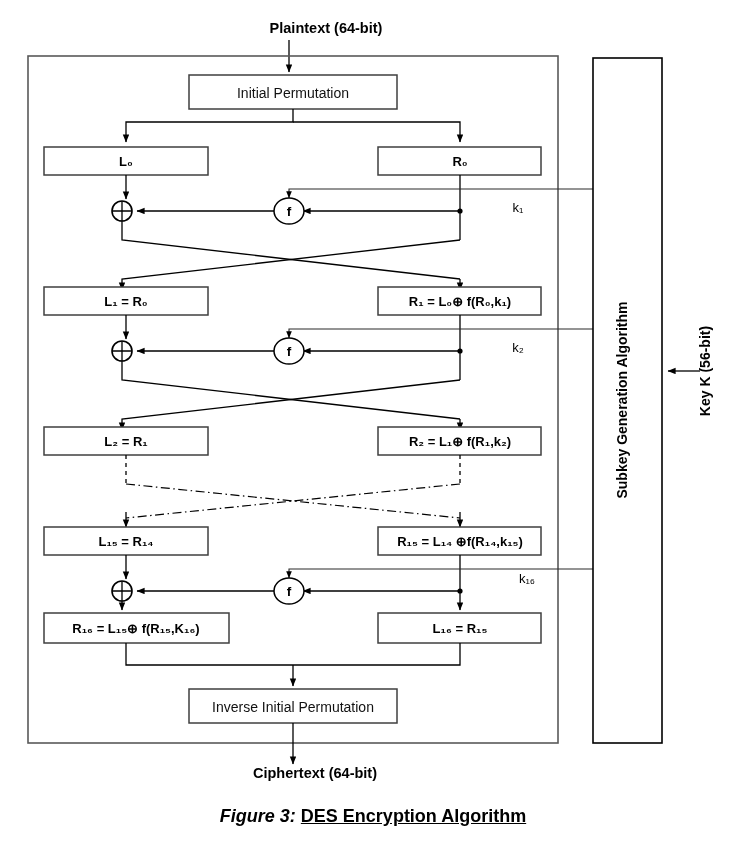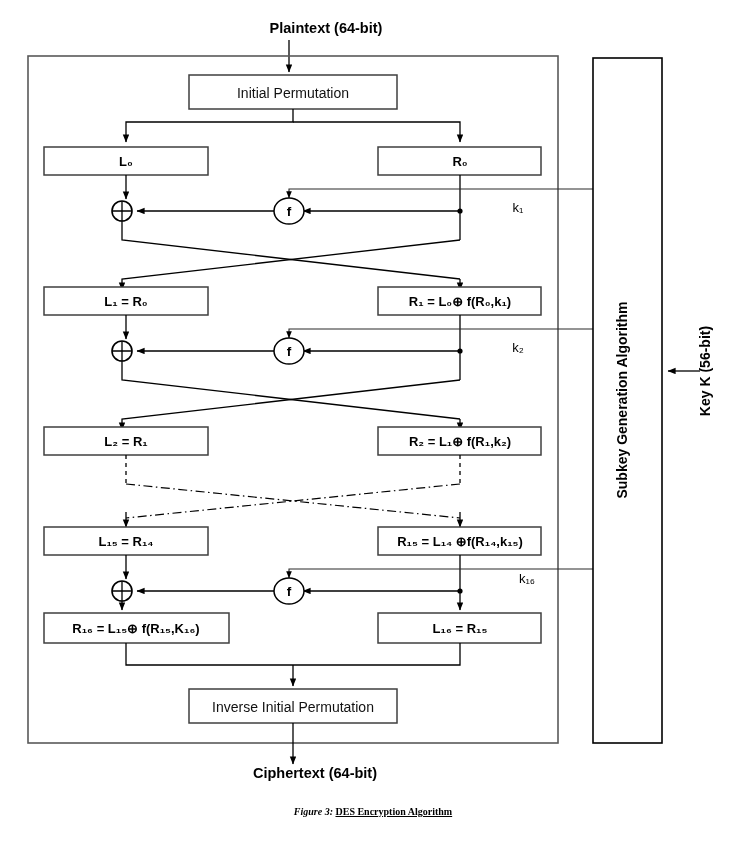--- a/index.html
+++ b/index.html
@@ -111,22 +111,22 @@
   }
   .dot { fill: #000000; }
 
   
   #caption {
     position: absolute;
     left: 0;
     top: 806px;
     width: 746px;
     text-align: center;
-    font-family: Liberation Serif, serif;
-    font-size: 10px;
+    font-family: Liberation Sans, sans-serif;
+    font-size: 18px;
   }
   #caption .fig-num {
     font-weight: bold;
     font-style: italic;
   }
   #caption .fig-title {
     font-weight: bold;
     text-decoration: underline;
   }
 </style>

